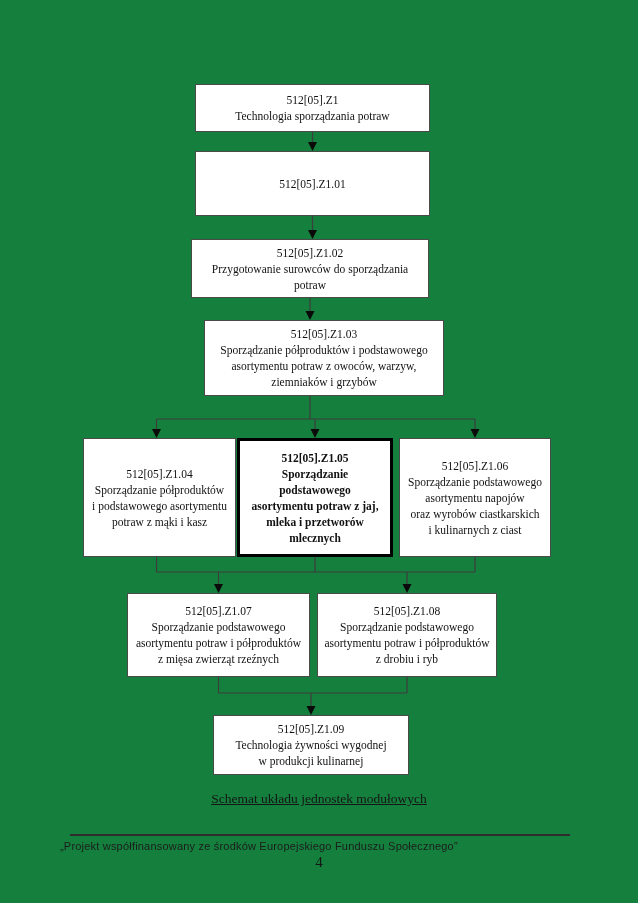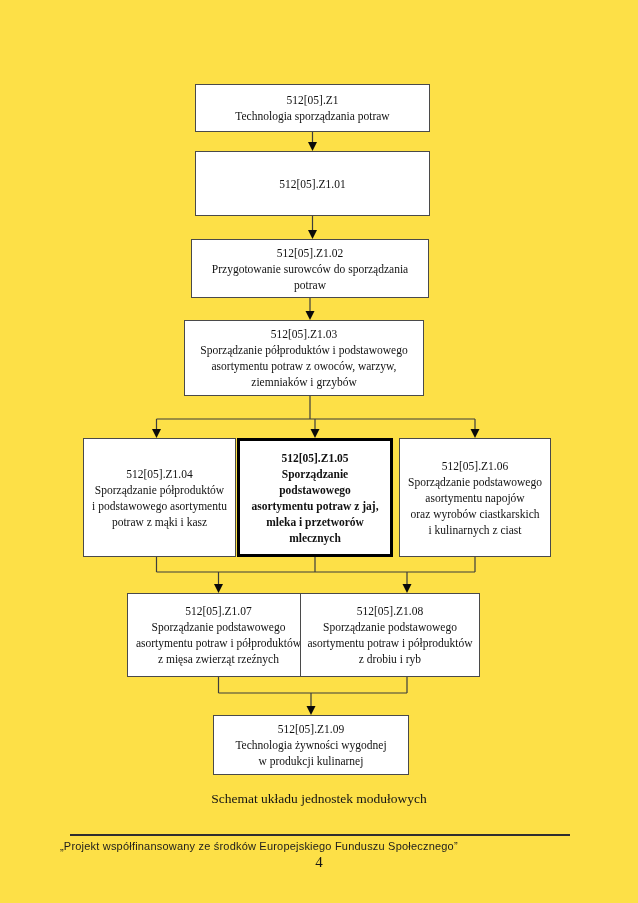--- a/index.html
+++ b/index.html
@@ -4,21 +4,21 @@
 <style>
   html, body {
     margin: 0;
     padding: 0;
     background: #ffffff;
   }
   .page {
     position: relative;
     width: 638px;
     height: 903px;
-    background: #fde047;
+    background: #15803d;
     font-family: "Liberation Serif", serif;
     color: #111111;
     overflow: hidden;
   }
   .connectors {
     position: absolute;
     left: 0;
     top: 0;
     width: 638px;
     height: 903px;
@@ -45,20 +45,21 @@
     white-space: pre-line;
   }
   .caption {
     position: absolute;
     left: 0;
     top: 791px;
     width: 638px;
     text-align: center;
     font-size: 13.5px;
     color: #151515;
+    text-decoration: underline;
   }
   .footer-rule {
     position: absolute;
     left: 70px;
     top: 834px;
     width: 500px;
     height: 0;
     border-top: 2px solid #2e2e2e;
   }
   .footer-text {
@@ -111,21 +112,21 @@
   <div class="node" style="left:195px; top:151px; width:235px; height:65px">
     <div class="node-code">512[05].Z1.01</div>
   </div>
 
   <div class="node" style="left:191px; top:239px; width:238px; height:59px">
     <div class="node-code">512[05].Z1.02</div>
     <div class="node-title">Przygotowanie surowców do sporządzania
 potraw</div>
   </div>
 
-  <div class="node" style="left:184px; top:320px; width:240px; height:76px">
+  <div class="node" style="left:204px; top:320px; width:240px; height:76px">
     <div class="node-code">512[05].Z1.03</div>
     <div class="node-title">Sporządzanie półproduktów i podstawowego
 asortymentu potraw z owoców, warzyw,
 ziemniaków i grzybów</div>
   </div>
 
   <div class="node" style="left:83px; top:438px; width:153px; height:119px">
     <div class="node-code">512[05].Z1.04</div>
     <div class="node-title">Sporządzanie półproduktów
 i podstawowego asortymentu
@@ -148,21 +149,21 @@
 i kulinarnych z ciast</div>
   </div>
 
   <div class="node" style="left:127px; top:593px; width:183px; height:84px">
     <div class="node-code">512[05].Z1.07</div>
     <div class="node-title">Sporządzanie podstawowego
 asortymentu potraw i półproduktów
 z mięsa zwierząt rzeźnych</div>
   </div>
 
-  <div class="node" style="left:300px; top:593px; width:180px; height:84px">
+  <div class="node" style="left:317px; top:593px; width:180px; height:84px">
     <div class="node-code">512[05].Z1.08</div>
     <div class="node-title">Sporządzanie podstawowego
 asortymentu potraw i półproduktów
 z drobiu i ryb</div>
   </div>
 
   <div class="node" style="left:213px; top:715px; width:196px; height:60px">
     <div class="node-code">512[05].Z1.09</div>
     <div class="node-title">Technologia żywności wygodnej
 w produkcji kulinarnej</div>

